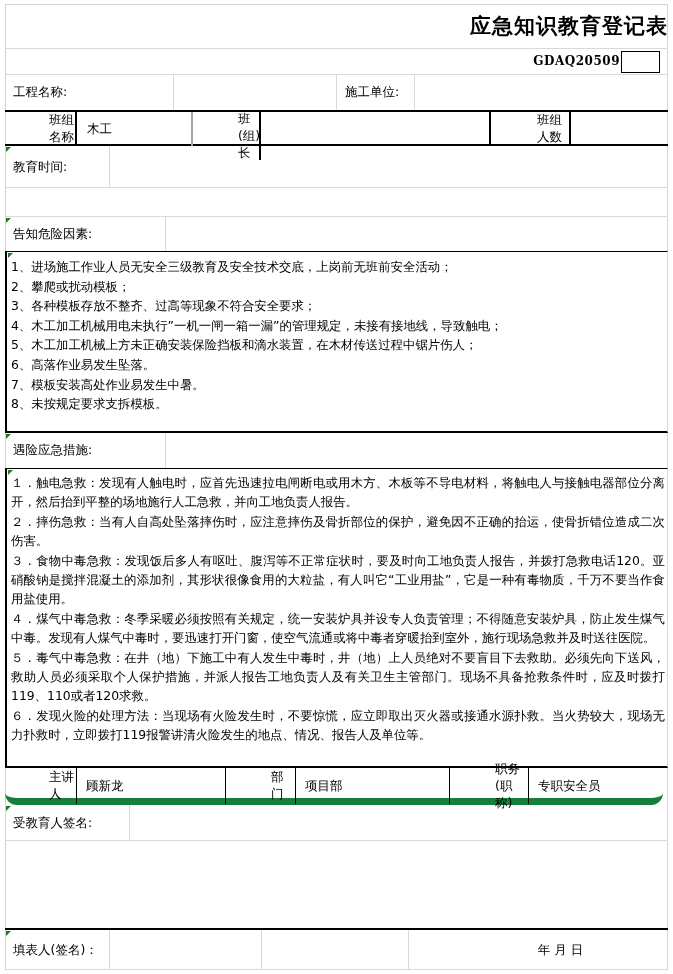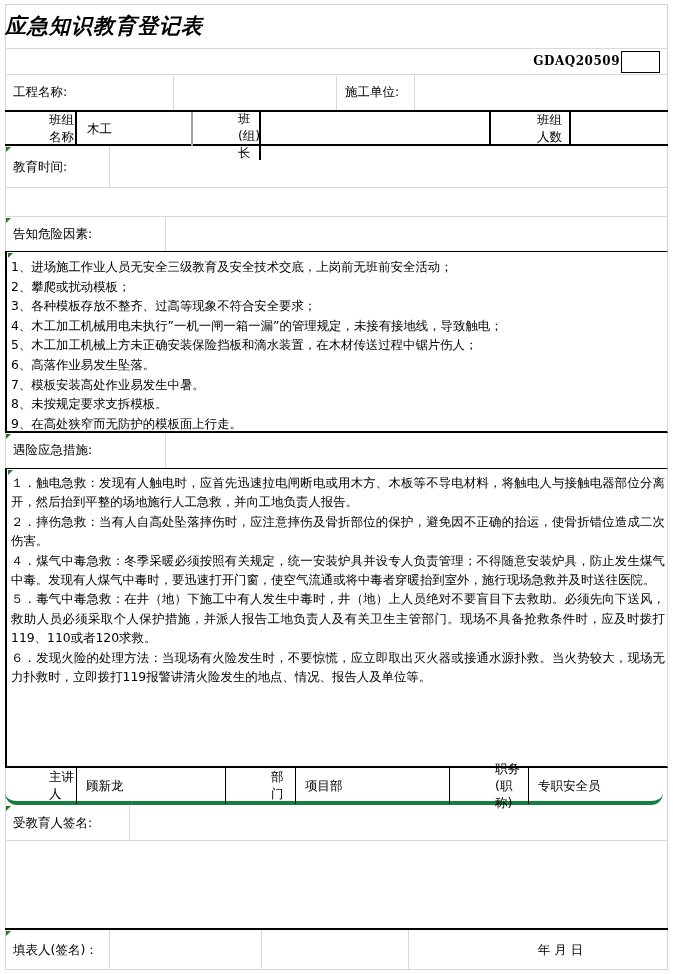--- a/index.html
+++ b/index.html
@@ -33,23 +33,22 @@
   
   .abs { position: absolute; box-sizing: border-box; }
 
   
   .title-band {
     position: absolute;
     left: 5px; top: 4px;
     width: 663px; height: 44px;
     display: flex;
     align-items: center;
-    justify-content: flex-start;
+    justify-content: flex-end;
     border-bottom: 1px solid #d9d9d9;
-    font-style: italic;
   }
   .title-text {
     font-family: "DejaVu Sans", "Liberation Sans", sans-serif;
     font-weight: bold;
     font-size: 21px;
     letter-spacing: 1px;
   }
 
   
   .code-band {
@@ -173,42 +172,42 @@
     <div class="gtri" style="left:1px;top:1px;"></div>
     <div class="para-list" id="hazard-list" style="left:4px;top:5px;width:652px;">
         <p>1、进场施工作业人员无安全三级教育及安全技术交底，上岗前无班前安全活动；</p>
         <p>2、攀爬或扰动模板；</p>
         <p>3、各种模板存放不整齐、过高等现象不符合安全要求；</p>
         <p>4、木工加工机械用电未执行”一机一闸一箱一漏”的管理规定，未接有接地线，导致触电；</p>
         <p>5、木工加工机械上方未正确安装保险挡板和滴水装置，在木材传送过程中锯片伤人；</p>
         <p>6、高落作业易发生坠落。</p>
         <p>7、模板安装高处作业易发生中暑。</p>
         <p>8、未按规定要求支拆模板。</p>
-        <p>9、在高处狭窄而无防护的模板面上行走。</p>
       </div>
   </div>
 
   <div class="abs" style="left:5px;top:433px;width:663px;height:35px;">
     <div class="gtri" style="left:1px;top:1px;"></div>
     <div class="cellbox lbl-pad" style="left:0;top:0;width:160px;height:35px;">遇险应急措施:</div>
     <div class="vline-thin" style="left:160px;top:0;height:35px;"></div>
   </div>
 
   <div class="abs" style="left:5px;top:468px;width:663px;height:300px;border-top:1px solid #000;border-left:2px solid #000;border-bottom:2px solid #000;border-right:1px solid #d9d9d9;">
     <div class="gtri" style="left:1px;top:1px;"></div>
     <div class="para-block" id="emergency-list" style="left:4px;top:4px;width:654px;">
         <p class="ind">１．触电急救：发现有人触电时，应首先迅速拉电闸断电或用木方、木板等不导电材料，将触电人与接触电器部位分离开，然后抬到平整的场地施行人工急救，并向工地负责人报告。</p>
         <p class="ind">２．摔伤急救：当有人自高处坠落摔伤时，应注意摔伤及骨折部位的保护，避免因不正确的抬运，使骨折错位造成二次伤害。</p>
+        <p class="ind">３．食物中毒急救：发现饭后多人有呕吐、腹泻等不正常症状时，要及时向工地负责人报告，并拨打急救电话120。亚硝酸钠是搅拌混凝土的添加剂，其形状很像食用的大粒盐，有人叫它“工业用盐”，它是一种有毒物质，千万不要当作食用盐使用。</p>
         <p class="ind">４．煤气中毒急救：冬季采暖必须按照有关规定，统一安装炉具并设专人负责管理；不得随意安装炉具，防止发生煤气中毒。发现有人煤气中毒时，要迅速打开门窗，使空气流通或将中毒者穿暖抬到室外，施行现场急救并及时送往医院。</p>
         <p class="ind">５．毒气中毒急救：在井（地）下施工中有人发生中毒时，井（地）上人员绝对不要盲目下去救助。必须先向下送风，救助人员必须采取个人保护措施，并派人报告工地负责人及有关卫生主管部门。现场不具备抢救条件时，应及时拨打119、110或者120求救。</p>
         <p class="ind">６．发现火险的处理方法：当现场有火险发生时，不要惊慌，应立即取出灭火器或接通水源扑救。当火势较大，现场无力扑救时，立即拨打119报警讲清火险发生的地点、情况、报告人及单位等。</p>
       </div>
   </div>
 
-  <div class="abs" style="left:5px;top:768px;width:658px;height:37px;border-bottom:4px solid #15803d;border-radius:12px;">
+  <div class="abs" style="left:5px;top:768px;width:658px;height:37px;border-bottom:7px solid #15803d;border-radius:12px;">
     <div class="cellbox ctr" style="left:0;top:0;width:72px;height:36px;border-right:1px solid #000;">主讲人</div>
     <div class="cellbox lbl-pad" style="left:73px;top:0;width:148px;height:36px;border-right:1px solid #000;">顾新龙</div>
     <div class="cellbox ctr" style="left:222px;top:0;width:69px;height:36px;border-right:1px solid #000;">部  门</div>
     <div class="cellbox lbl-pad" style="left:292px;top:0;width:153px;height:36px;border-right:1px solid #000;">项目部</div>
     <div class="cellbox ctr" style="left:446px;top:0;width:78px;height:36px;border-right:1px solid #000;">职务(职称)</div>
     <div class="cellbox lbl-pad" style="left:525px;top:0;width:138px;height:36px;">专职安全员</div>
   </div>
 
   <div class="abs" style="left:5px;top:805px;width:663px;height:36px;">
     <div class="gtri" style="left:1px;top:1px;"></div>

